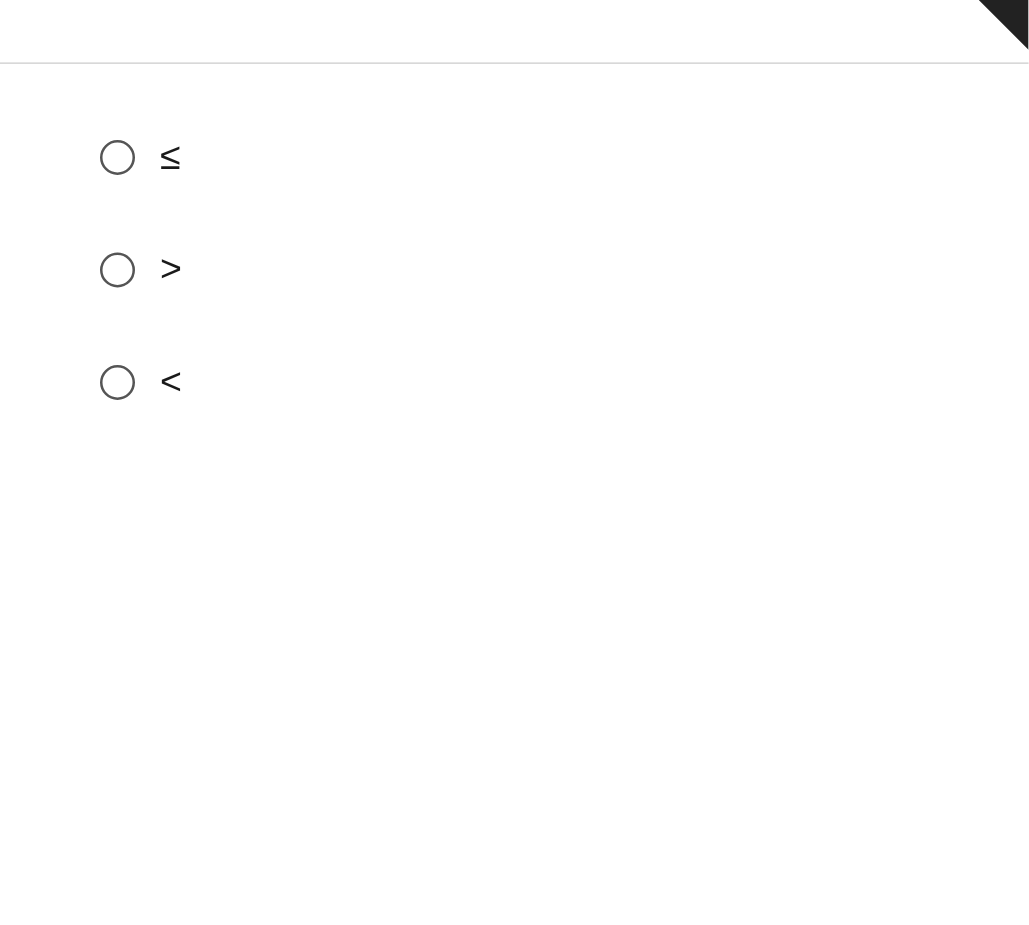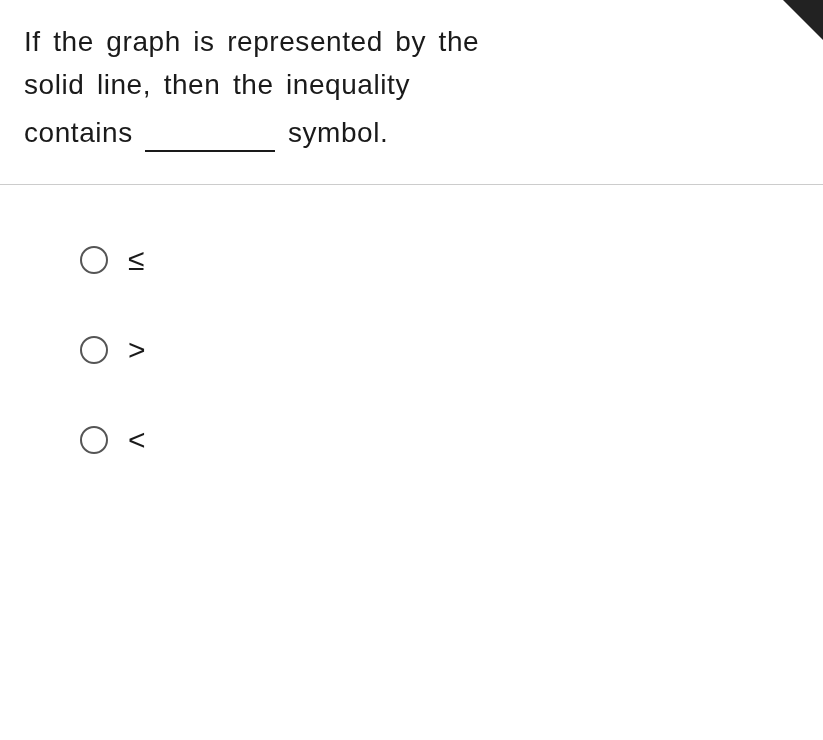--- a/index.html
+++ b/index.html
@@ -93,27 +93,20 @@
       color: #1a1a1a;
       font-weight: 400;
       line-height: 1;
     }
   </style>
 </head>
 <body>
 
 <div class="question-container">
   <div class="corner-image"></div>
-  <div class="question-text">
-    <span>If the graph is represented by the</span><br>
-    <span>solid  line,  then  the  inequality</span><br>
-    <span>contains</span>
-    <span class="blank-line">&nbsp;</span>
-    <span>symbol.</span>
-  </div>
 </div>
 
 <hr class="divider">
 
 <div class="options-container">
   <label class="option-item">
     <input type="radio" class="radio-circle" name="inequality" value="leq" style="">
     <span class="option-label">≤</span>
   </label>
 

